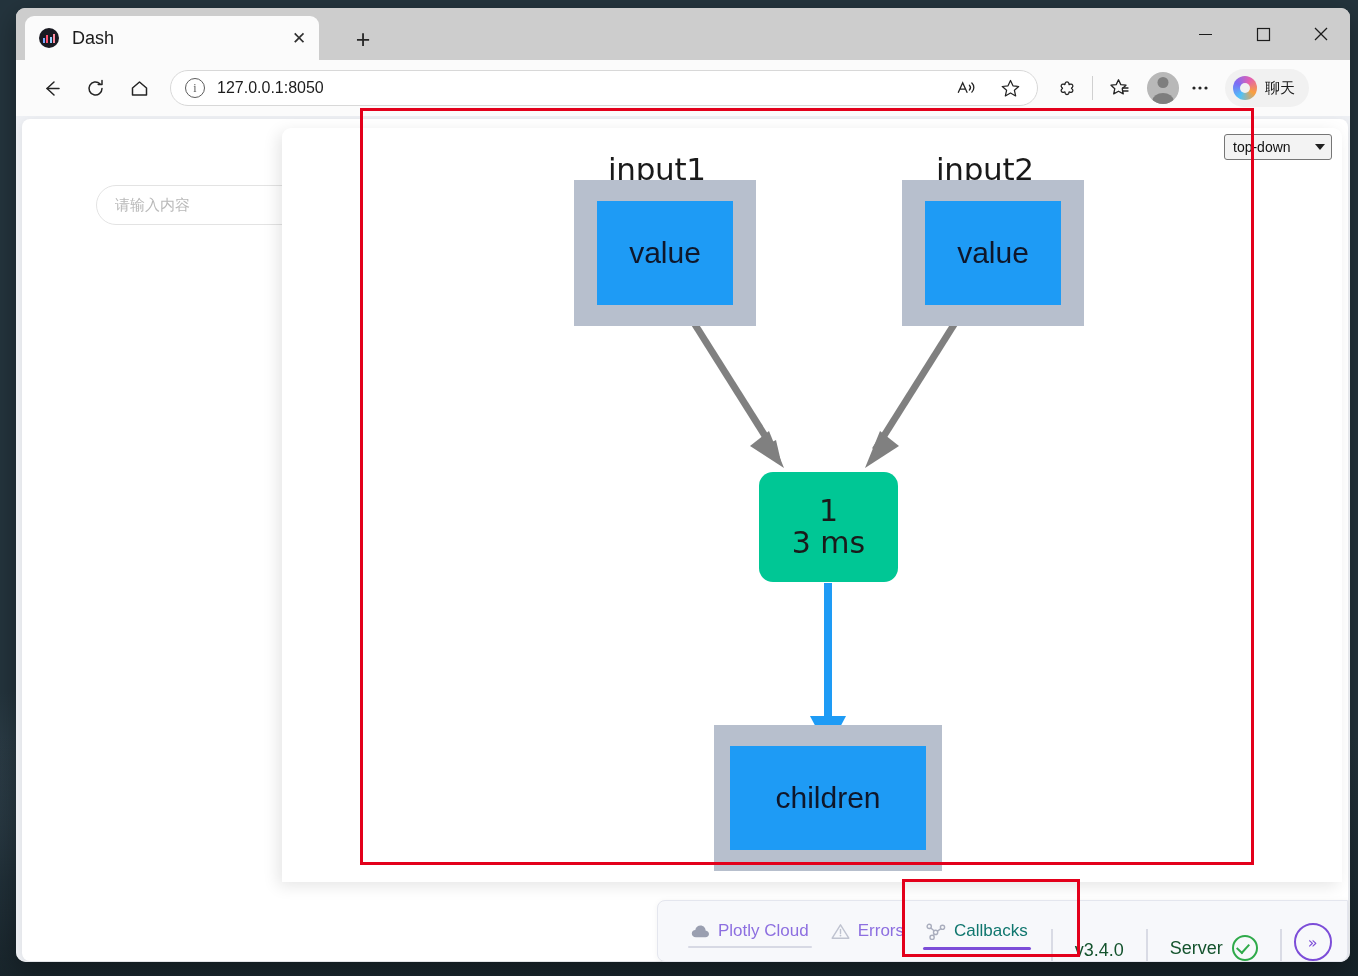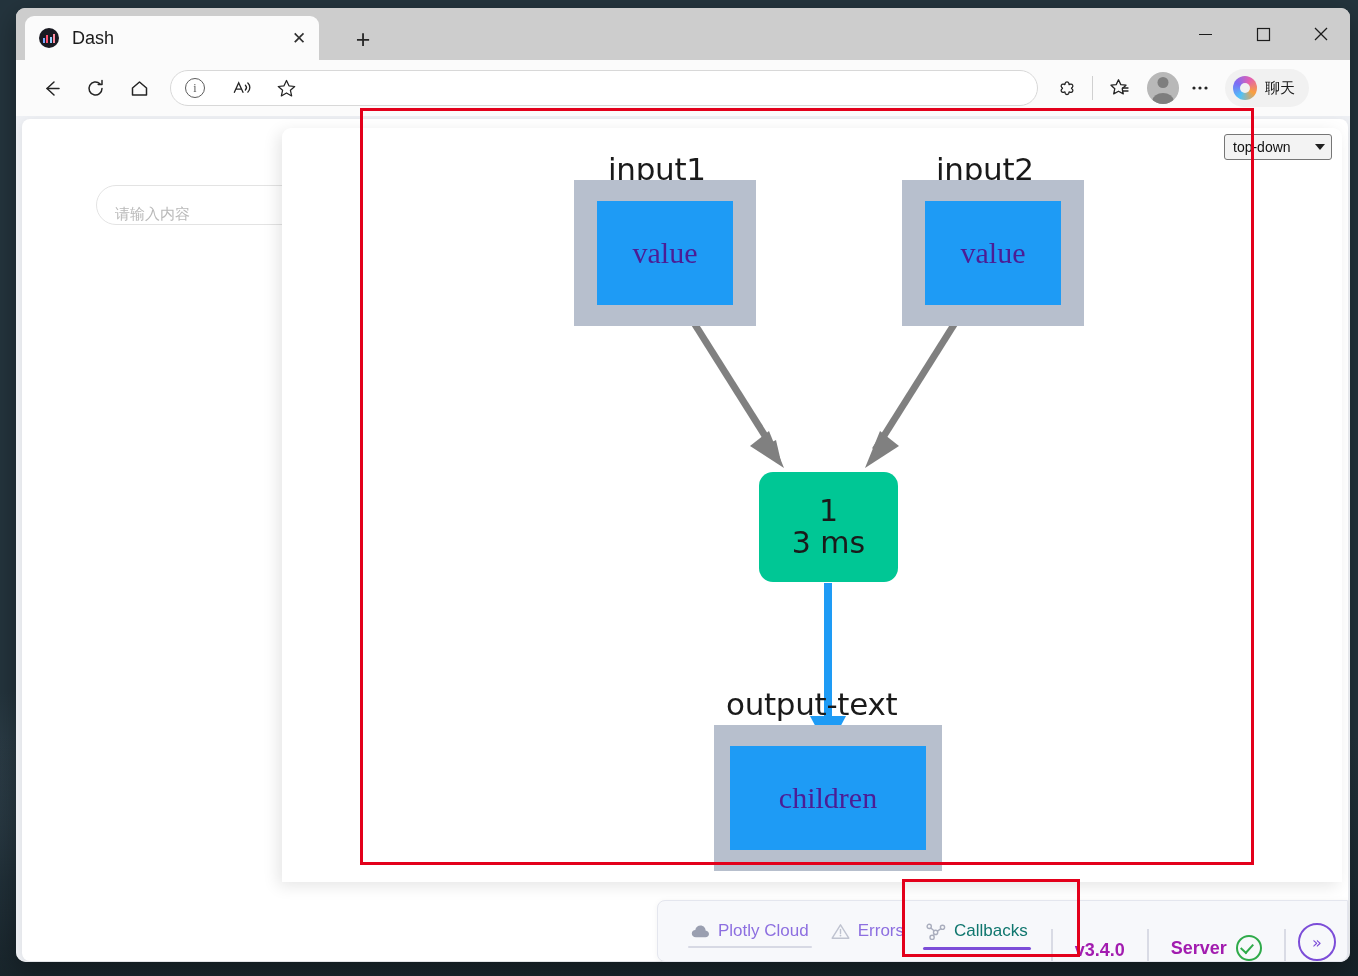--- a/index.html
+++ b/index.html
@@ -265,21 +265,21 @@
     position: absolute;
     left: 74px;
     top: 66px;
     width: 236px;
     height: 40px;
     border: 1px solid #e3e3e3;
     border-radius: 20px;
     background: #fff;
     box-sizing: border-box;
     display: flex;
-    align-items: flex-end;
+    align-items: center;
     padding-left: 18px;
     font-size: 15px;
     color: #b9b9b9;
   }
   .app-input span { color: #b9b9b9; }
 
   
   .cg-dialog {
     position: absolute;
     left: 266px;
@@ -331,26 +331,26 @@
   }
   .io-node {
     position: absolute;
     background: #b7bfcd;
     display: flex;
     align-items: center;
     justify-content: center;
   }
   .io-prop {
     background: #1e9bf5;
-    color: #4c1d95;
+    color: #0f172a;
     display: flex;
     align-items: center;
     justify-content: center;
     font-size: 30px;
-    font-family: Liberation Serif, serif;
+    font-family: Liberation Sans, sans-serif;
   }
   .cb-node {
     position: absolute;
     background: #00c795;
     border-radius: 14px;
     display: flex;
     flex-direction: column;
     align-items: center;
     justify-content: center;
     color: #1a1a1a;
@@ -404,22 +404,22 @@
   }
   .dt-div {
     width: 2px;
     height: 32px;
     background: #d9dbe5;
     margin: 0 12px;
     flex: 0 0 auto;
   }
   .dt-ver, .dt-server {
     font-size: 18px;
-    color: #a21caf;
-    font-weight: bold;
+    color: #14532d;
+    font-weight: normal;
     display: flex;
     align-items: center;
     padding: 0 10px;
     white-space: nowrap;
   }
   .check-ic {
     width: 22px; height: 22px;
     border: 2px solid #2faa4a;
     border-radius: 50%;
     margin-left: 9px;
@@ -513,20 +513,21 @@
         </svg>
     </div>
     <div class="tb-btn">
       <svg width="21" height="21" viewBox="0 0 21 21">
           <path d="M3.5 10 L10.5 4 L17.5 10 L17.5 17 L3.5 17 Z" fill="none" stroke="#242424" stroke-width="1.5" stroke-linejoin="round"></path>
         </svg>
     </div>
 
     <div class="omnibox">
       <span class="info-ic">i</span>
+      <span class="url">127.0.0.1:8050</span>
       <span class="tb-btn">
         <svg width="21" height="21" viewBox="0 0 22 22">
             <path d="M2.5 15 L7 5 L11.5 15 M4.2 11.6 L9.8 11.6" fill="none" stroke="#242424" stroke-width="1.4" stroke-linecap="round"></path>
             <path d="M14 7.5 a3.6 3.6 0 0 1 0 5" fill="none" stroke="#242424" stroke-width="1.4" stroke-linecap="round"></path>
             <path d="M16.6 5.2 a6.6 6.6 0 0 1 0 9.6" fill="none" stroke="#242424" stroke-width="1.4" stroke-linecap="round"></path>
           </svg>
       </span>
       <span class="tb-btn">
         <svg width="21" height="21" viewBox="0 0 22 22">
             <path d="M11 2.6 L13.6 8.2 L19.6 8.9 L15.1 12.9 L16.4 18.8 L11 15.7 L5.6 18.8 L6.9 12.9 L2.4 8.9 L8.4 8.2 Z" fill="none" stroke="#242424" stroke-width="1.3" stroke-linejoin="round"></path>
@@ -605,21 +606,20 @@
       <div class="node-label" style="left:654px; top:23px;">input2</div>
       <div class="io-node" style="left:620px; top:52px; width:182px; height:146px;">
         <div class="io-prop" style="width:136px; height:104px;">value</div>
       </div>
 
       <div class="cb-node" style="left:477px; top:344px; width:139px; height:110px;">
         <span class="cnt">1</span>
         <span class="ms">3 ms</span>
       </div>
 
-      <div class="node-label" style="left:444px; top:558px;">output-text</div>
       <div class="io-node" style="left:432px; top:597px; width:228px; height:146px;">
         <div class="io-prop" style="width:196px; height:104px;">children</div>
       </div>
     </div>
 
     <div class="dt-bar">
       <div class="dt-item dt-plotly">
         <span class="ic">
           <svg width="19" height="15" viewBox="0 0 19 15">
               <path d="M5 13.2 C2.2 13.2 0.8 11.3 0.8 9.4 C0.8 7.4 2.4 5.9 4.3 5.9 C4.7 3.4 6.9 1.6 9.5 1.6 C12.3 1.6 14.6 3.8 14.6 6.6 C16.6 6.8 18 8.3 18 10 C18 11.9 16.5 13.2 14.5 13.2 Z" fill="#9a9fb0"></path>

